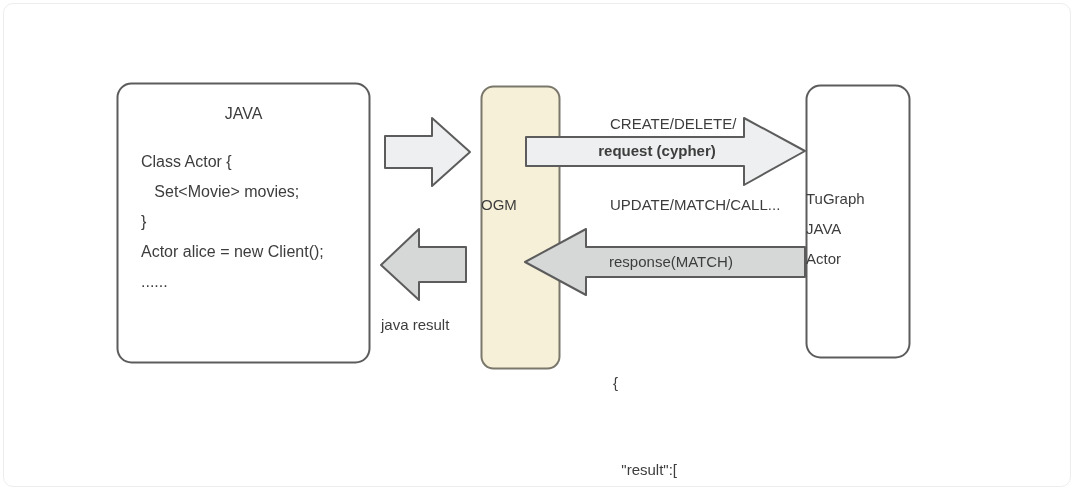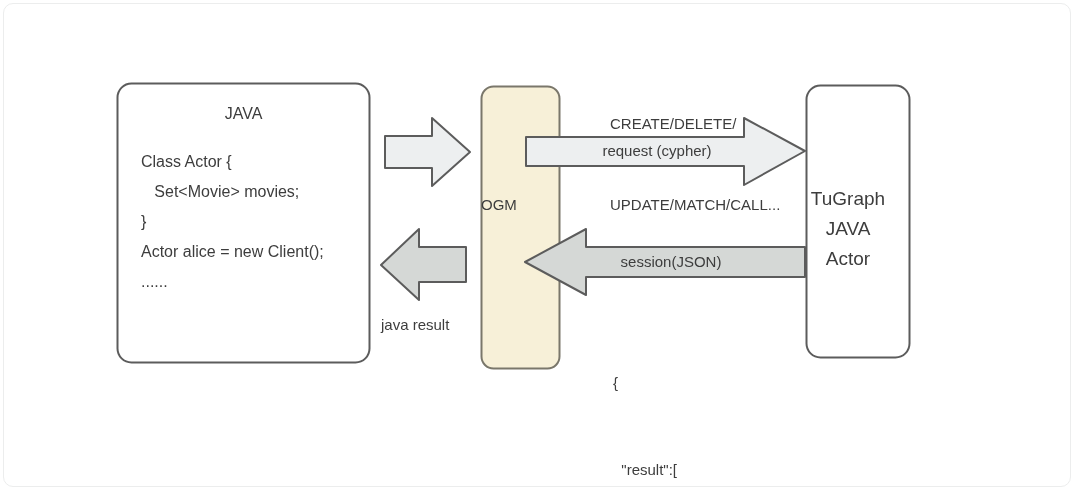--- a/index.html
+++ b/index.html
@@ -87,35 +87,35 @@
     line-height: 27px;
     white-space: pre;
     margin-left: 32px;
   }
   .t-request {
     left: 526px;
     top: 143px;
     width: 262px;
     text-align: center;
     font-size: 15px;
+    font-weight: bold;
   }
   .t-response {
     left: 540px;
     top: 254px;
     width: 262px;
     text-align: center;
     font-size: 15px;
   }
   .tugraph-lines {
     position: absolute;
     left: 806px;
     top: 184px;
     width: 84px;
-    text-align: center;
-    font-size: 19px;
+    font-size: 15px;
     color: #3d3d3d;
     line-height: 30px;
   }
   .json-block {
     position: absolute;
     left: 613px;
     top: 310px;
     font-size: 15px;
     color: #3d3d3d;
     font-family: "Liberation Sans", sans-serif;
@@ -161,21 +161,21 @@
 
   <div class="txt t-javaresult">java result</div>
 
   <div class="t-cypherops">
     <div>CREATE/DELETE/</div>
     <div>UPDATE/MATCH/CALL...</div>
   </div>
 
   <div class="txt t-request">request (cypher)</div>
 
-  <div class="txt t-response">session(JSON)</div>
+  <div class="txt t-response">response(MATCH)</div>
 
   <div class="tugraph-lines">
     <div>TuGraph</div>
     <div>JAVA</div>
     <div>Actor</div>
   </div>
 
   <div class="json-block">
     <div>{</div>
     <div>  "result":[</div>

